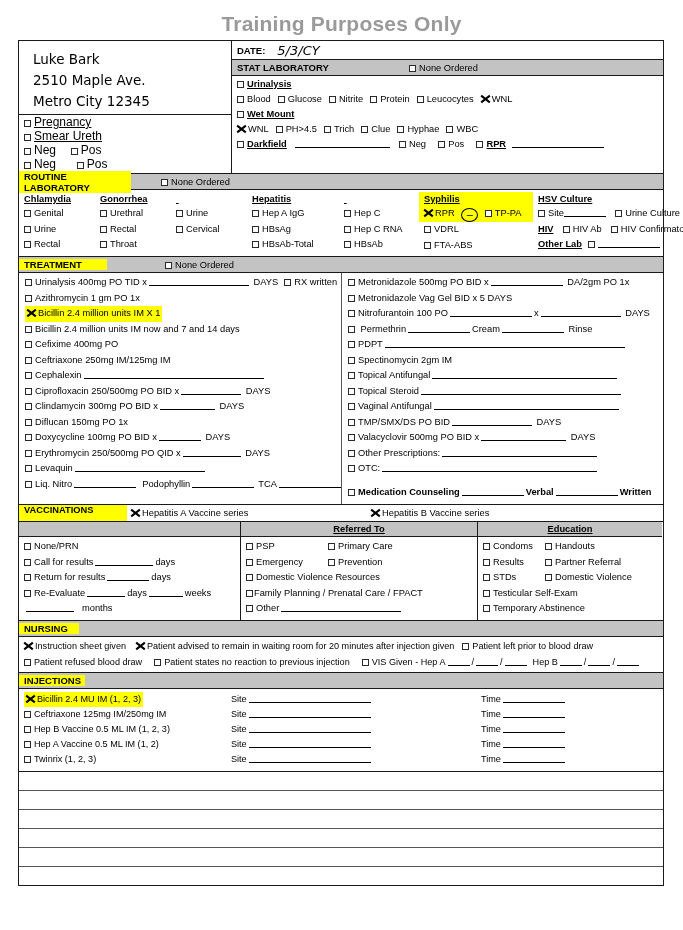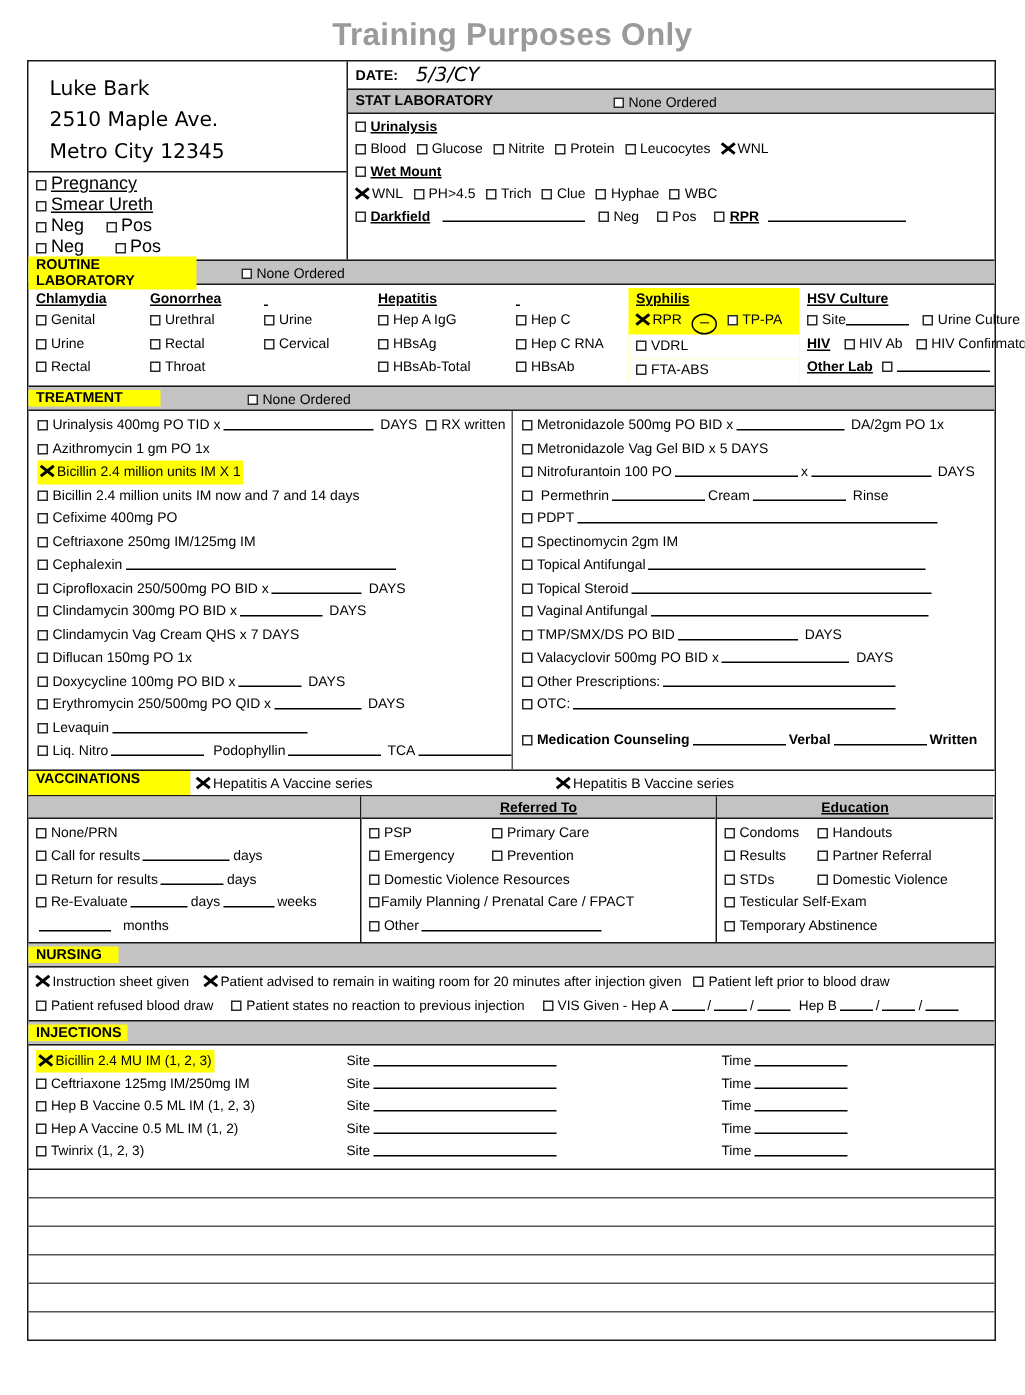--- a/index.html
+++ b/index.html
@@ -236,21 +236,20 @@
       <div class="tcol tleft" id="tleft">
           <div class="it"><span><span class="cb"></span><span>Urinalysis 400mg PO TID x</span></span><span class="blank" style="width: 100px; margin: 0px 2px;"></span><span> DAYS</span><span style="display: inline-block; width: 6px;"></span><span><span class="cb"></span><span>RX written</span></span></div>
           <div class="it"><span><span class="cb"></span><span>Azithromycin 1 gm PO 1x</span></span></div>
           <div class="it"><span class="hlbox"><span class="xb"></span><span>Bicillin 2.4 million units IM X 1</span></span></div>
           <div class="it"><span><span class="cb"></span><span>Bicillin 2.4 million units IM now and 7 and 14 days</span></span></div>
           <div class="it"><span><span class="cb"></span><span>Cefixime 400mg PO</span></span></div>
           <div class="it"><span><span class="cb"></span><span>Ceftriaxone 250mg IM/125mg IM</span></span></div>
           <div class="it"><span><span class="cb"></span><span>Cephalexin</span></span><span class="blank" style="width: 180px; margin: 0px 2px;"></span></div>
           <div class="it"><span><span class="cb"></span><span>Ciprofloxacin 250/500mg PO BID x</span></span><span class="blank" style="width: 60px; margin: 0px 2px;"></span><span> DAYS</span></div>
           <div class="it"><span><span class="cb"></span><span>Clindamycin 300mg PO BID x</span></span><span class="blank" style="width: 55px; margin: 0px 2px;"></span><span> DAYS</span></div>
-          <div class="it"><span><span class="cb"></span><span>Clindamycin Vag Cream QHS x 7 DAYS</span></span></div>
           <div class="it"><span><span class="cb"></span><span>Diflucan 150mg PO 1x</span></span></div>
           <div class="it"><span><span class="cb"></span><span>Doxycycline 100mg PO BID x</span></span><span class="blank" style="width: 42px; margin: 0px 2px;"></span><span> DAYS</span></div>
           <div class="it"><span><span class="cb"></span><span>Erythromycin 250/500mg PO QID x</span></span><span class="blank" style="width: 58px; margin: 0px 2px;"></span><span> DAYS</span></div>
           <div class="it"><span><span class="cb"></span><span>Levaquin</span></span><span class="blank" style="width: 130px; margin: 0px 2px;"></span></div>
           <div class="it"><span class="cb"></span><span>Liq.  Nitro</span><span class="blank" style="width: 62px; margin: 0px 2px;"></span><span style="display: inline-block; width: 4px;"></span><span>Podophyllin</span><span class="blank" style="width: 62px; margin: 0px 2px;"></span><span style="display: inline-block; width: 2px;"></span><span>TCA</span><span class="blank" style="width: 62px; margin: 0px 2px;"></span></div>
         </div>
       <div class="tcol tright" id="tright">
           <div class="it"><span><span class="cb"></span><span>Metronidazole 500mg PO BID x</span></span><span class="blank" style="width: 72px; margin: 0px 2px;"></span><span> DA/2gm PO 1x</span></div>
           <div class="it"><span><span class="cb"></span><span>Metronidazole Vag Gel BID x 5 DAYS</span></span></div>
           <div class="it"><span><span class="cb"></span><span>Nitrofurantoin 100 PO</span></span><span class="blank" style="width: 82px; margin: 0px 2px;"></span><span>x</span><span class="blank" style="width: 80px; margin: 0px 2px;"></span><span> DAYS</span></div>

